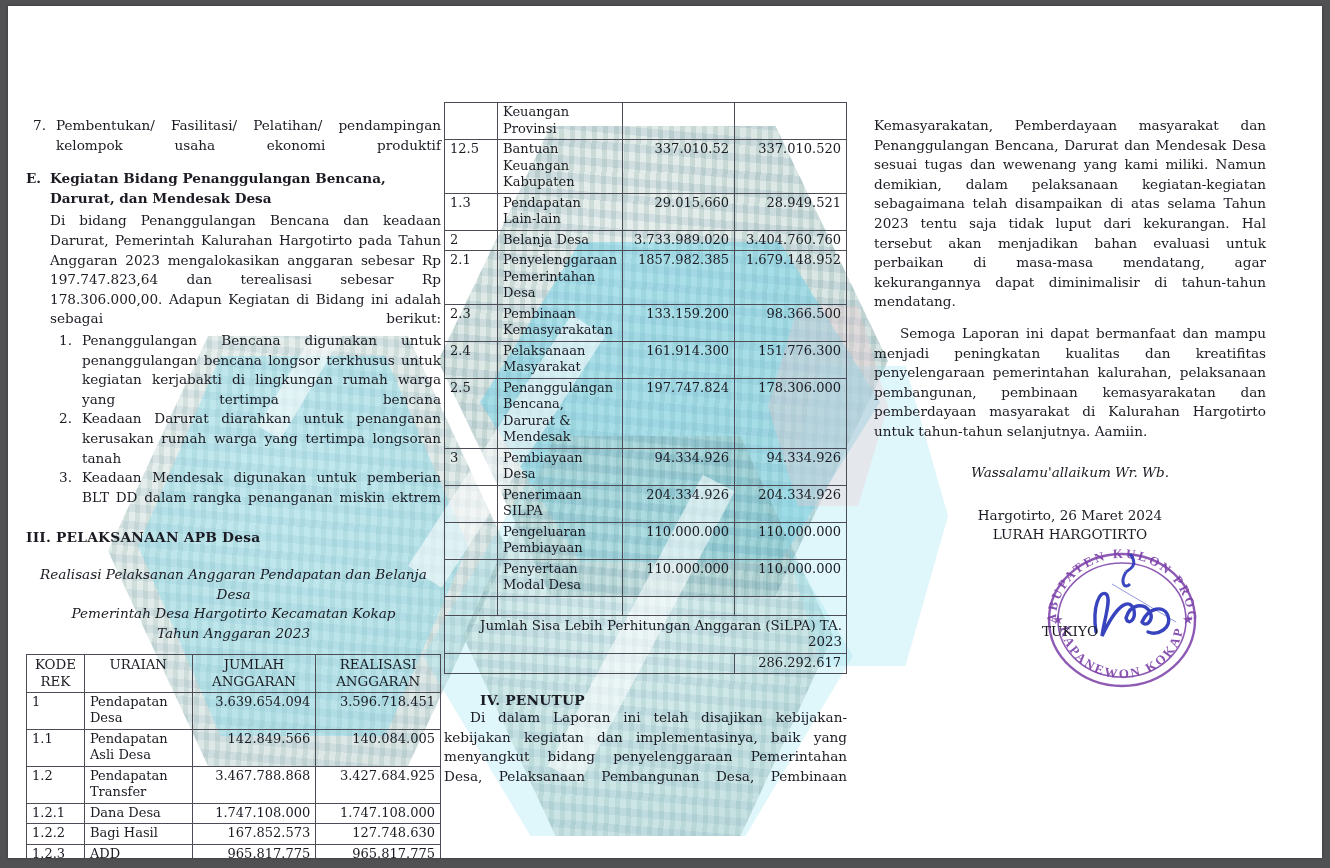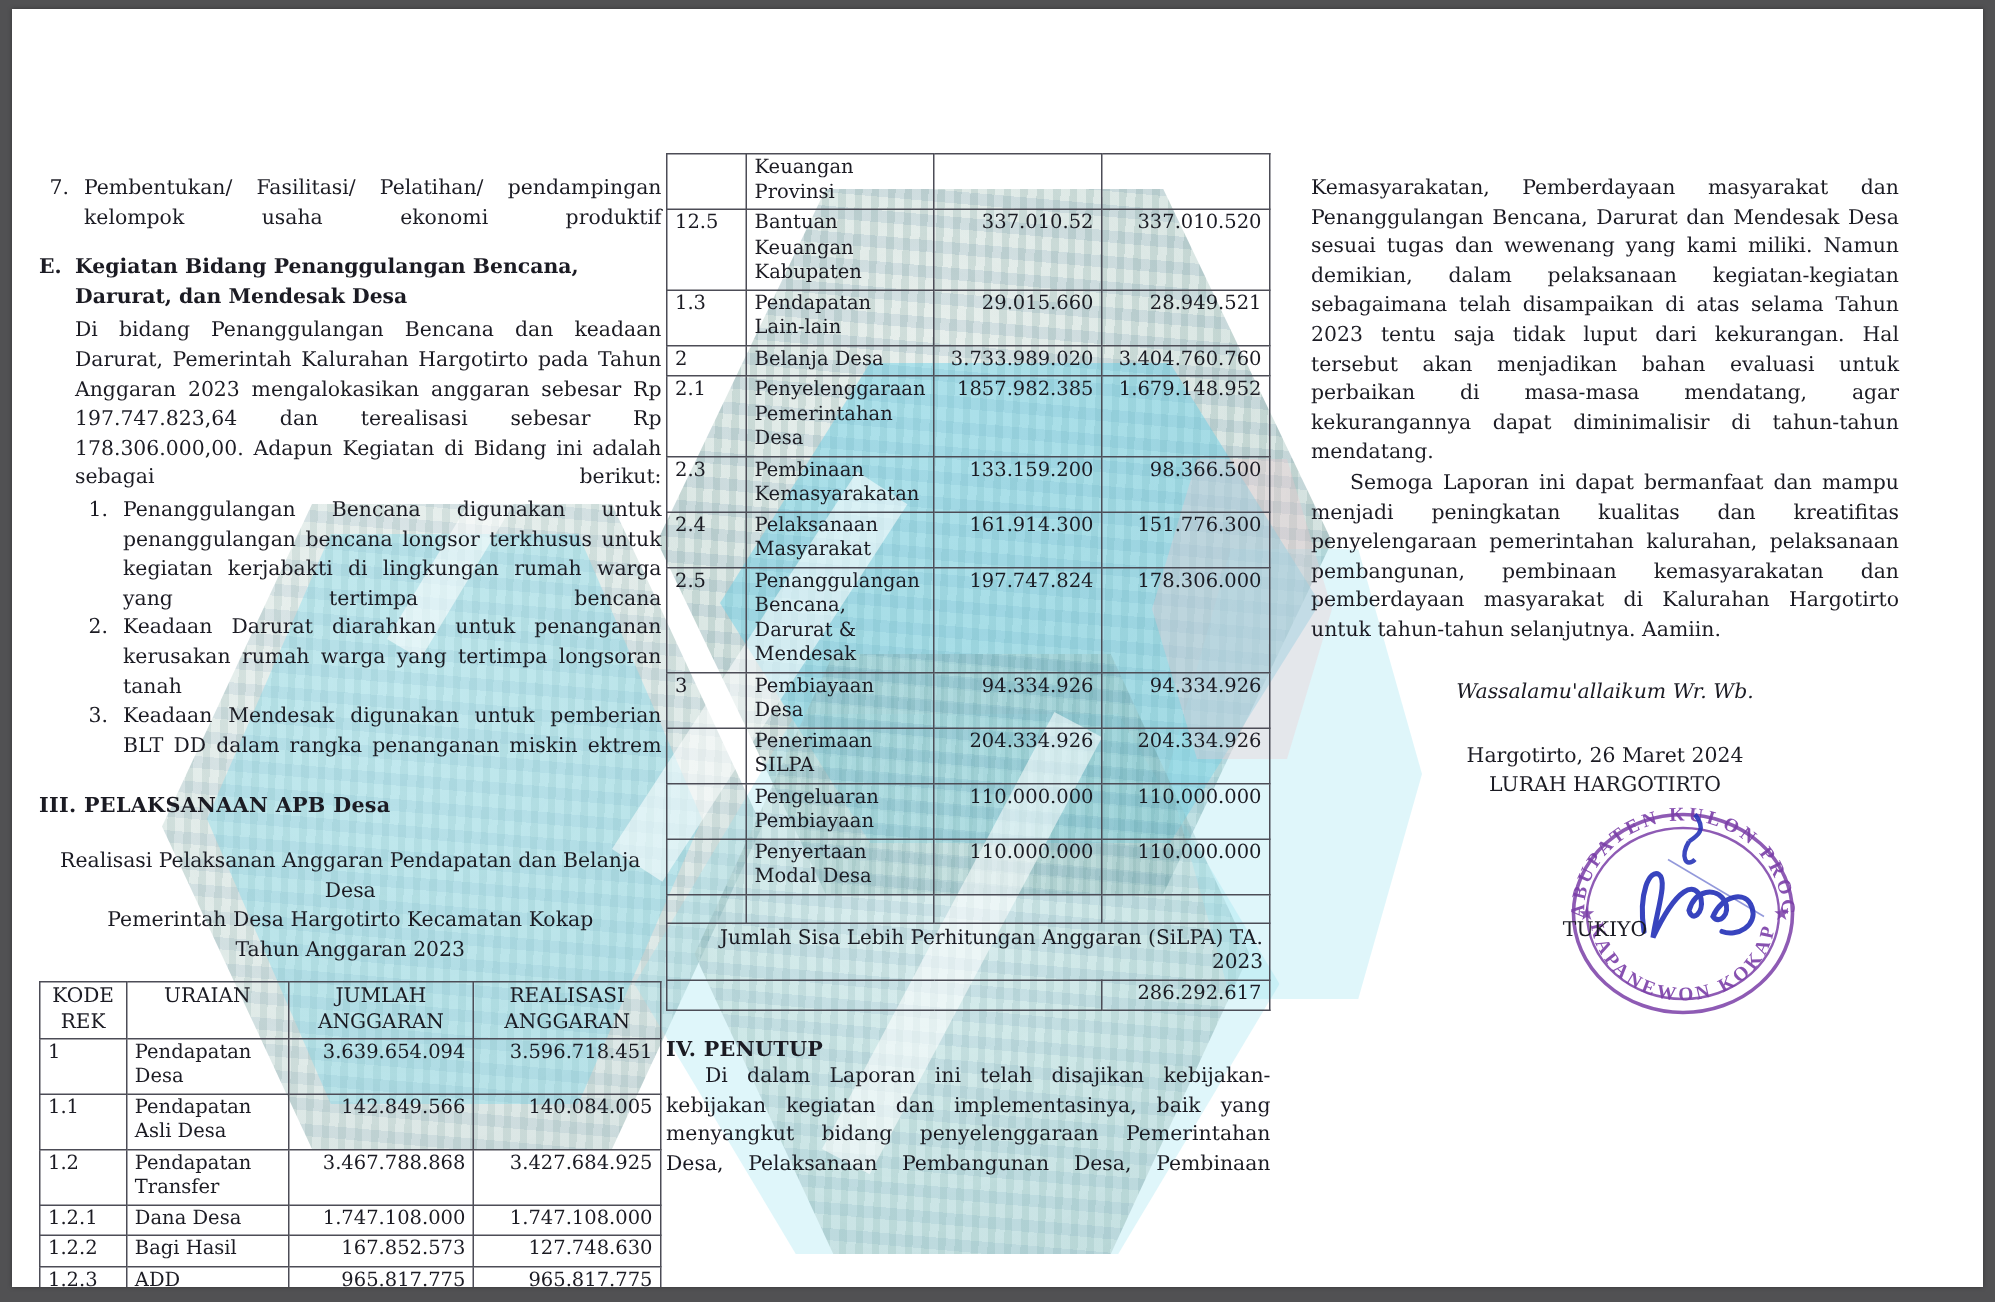--- a/index.html
+++ b/index.html
@@ -48,21 +48,21 @@
   .lettitem{display:flex;font-size:13.6px;line-height:19.6px;font-weight:bold;margin-top:14px;}
   .lettitem .n{width:24px;flex:0 0 24px;}
   .lettitem .t{flex:1;}
 
   .body-indent{margin-top:3px;text-indent:0;}
   .sublist{margin-top:2px;padding-left:28px;}
   .sublist .numitem .n{width:28px;flex:0 0 28px;}
 
   h3.sec{font-size:13.8px;font-weight:bold;margin:22px 0 0 0;letter-spacing:.2px;}
 
-  .tbl-cap{text-align:center;font-size:13.6px;line-height:19.6px;margin-top:20px;}
+  .tbl-cap{text-align:center;font-size:13.6px;line-height:19.6px;margin-top:20px;font-style:italic;}
 
   
   table{border-collapse:collapse;width:100%;font-size:13px;line-height:16.5px;}
   table td,table th{border:1px solid #4c4c56;padding:1px 5px 2px 5px;vertical-align:top;font-weight:normal;}
   th{text-align:center;font-weight:bold;font-size:13.4px;line-height:17px;padding:3px 4px;}
   .num{text-align:right;white-space:nowrap;}
   #tblLeft{margin-top:10px;}
   #tblLeft col.c1{width:58px;} #tblLeft col.c2{width:108px;}
   #tblLeft col.c3{width:124px;} #tblLeft col.c4{width:125px;}
   #tblMid col.c1{width:62px;} #tblMid col.c2{width:110px;}
@@ -280,27 +280,27 @@
         <tr>
           <td class="silpa-lbl" colspan="4">Jumlah Sisa Lebih Perhitungan Anggaran (SiLPA) TA. 2023</td>
         </tr>
         <tr>
           <td colspan="3"></td>
           <td class="num">286.292.617</td>
         </tr>
       </tbody>
     </table>
 
-    <h3 class="sec" style="margin-top:18px;">IV. PENUTUP</h3>
+    <h3 class="sec" style="margin-top:18px;margin-left:36px;">IV. PENUTUP</h3>
     <p style="text-indent:26px;text-align-last:justify;">Di dalam Laporan ini  telah disajikan kebijakan-kebijakan kegiatan  dan implementasinya, baik yang menyangkut bidang penyelenggaraan Pemerintahan Desa, Pelaksanaan Pembangunan Desa, Pembinaan</p>
   </div>
 
   <div class="col" id="colR">
     <p style="text-align-last:left;">Kemasyarakatan, Pemberdayaan masyarakat dan Penanggulangan Bencana, Darurat dan Mendesak Desa sesuai tugas dan wewenang yang kami miliki. Namun demikian, dalam pelaksanaan kegiatan-kegiatan sebagaimana telah disampaikan di atas selama Tahun 2023 tentu saja tidak luput dari kekurangan. Hal tersebut akan menjadikan bahan evaluasi untuk perbaikan di masa-masa mendatang, agar kekurangannya dapat diminimalisir di tahun-tahun mendatang.</p>
-    <p style="text-indent:26px;margin-top:1px;text-align-last:left;">Semoga Laporan ini dapat bermanfaat dan mampu menjadi peningkatan kualitas dan kreatifitas penyelengaraan pemerintahan kalurahan, pelaksanaan pembangunan, pembinaan kemasyarakatan dan pemberdayaan masyarakat di Kalurahan Hargotirto untuk tahun-tahun selanjutnya. Aamiin.</p>
+    <p style="text-indent:26px;margin-top:12px;text-align-last:left;">Semoga Laporan ini dapat bermanfaat dan mampu menjadi peningkatan kualitas dan kreatifitas penyelengaraan pemerintahan kalurahan, pelaksanaan pembangunan, pembinaan kemasyarakatan dan pemberdayaan masyarakat di Kalurahan Hargotirto untuk tahun-tahun selanjutnya. Aamiin.</p>
 
     <div class="closing">Wassalamu'allaikum Wr. Wb.</div>
 
     <div class="sigwrap">
       <div class="sigline">Hargotirto, 26 Maret 2024</div>
       <div class="sigline">LURAH HARGOTIRTO</div>
 
       <svg id="stamp" viewBox="0 0 196 166">
         <defs>
           <path id="arcTop" d="M 30,96 A 66,62 0 0 1 162,96" fill="none"></path>

